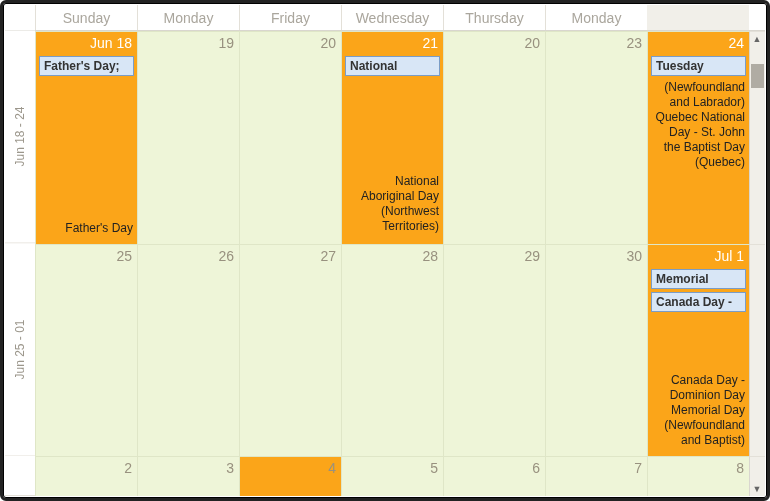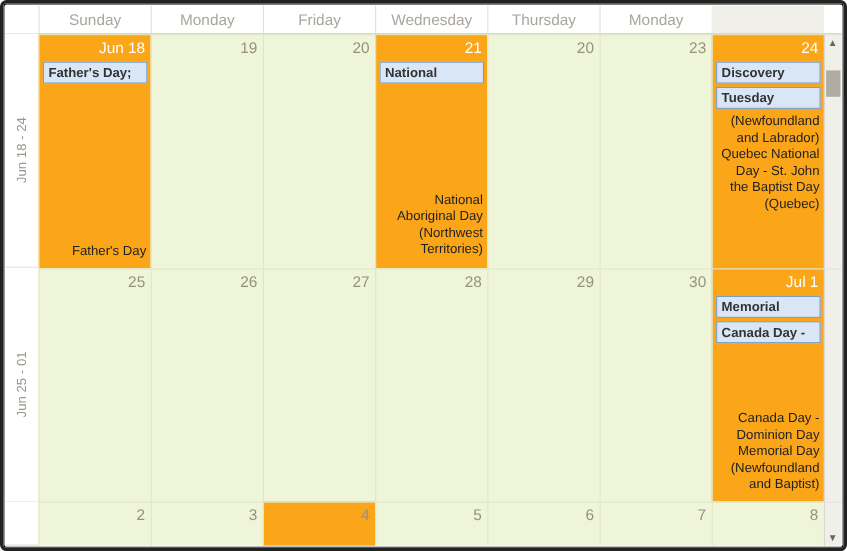--- a/index.html
+++ b/index.html
@@ -93,21 +93,20 @@
       </div>
       <div class="cell" style="grid-row:1;grid-column:6">
         <div class="datebar plain">20</div>
       </div>
       <div class="cell" style="grid-row:1;grid-column:7">
         <div class="datebar plain">23</div>
       </div>
       <div class="cell hot" style="grid-row:1;grid-column:8">
         <div class="datebar">24</div>
         <div class="chips">
-          <div class="chip">Discovery</div>
           <div class="chip">Tuesday</div>
         </div>
         <div class="desc">(Newfoundland and Labrador) Quebec National Day - St. John the Baptist Day (Quebec)</div>
       </div>
       <div class="gut" style="grid-row:1">
         <div class="scroll-arrow up">▲</div>
         <div class="scroll-thumb"></div>
       </div>
 
       <div class="rowlabel" style="grid-row:2">Jun 25 - 01</div>

